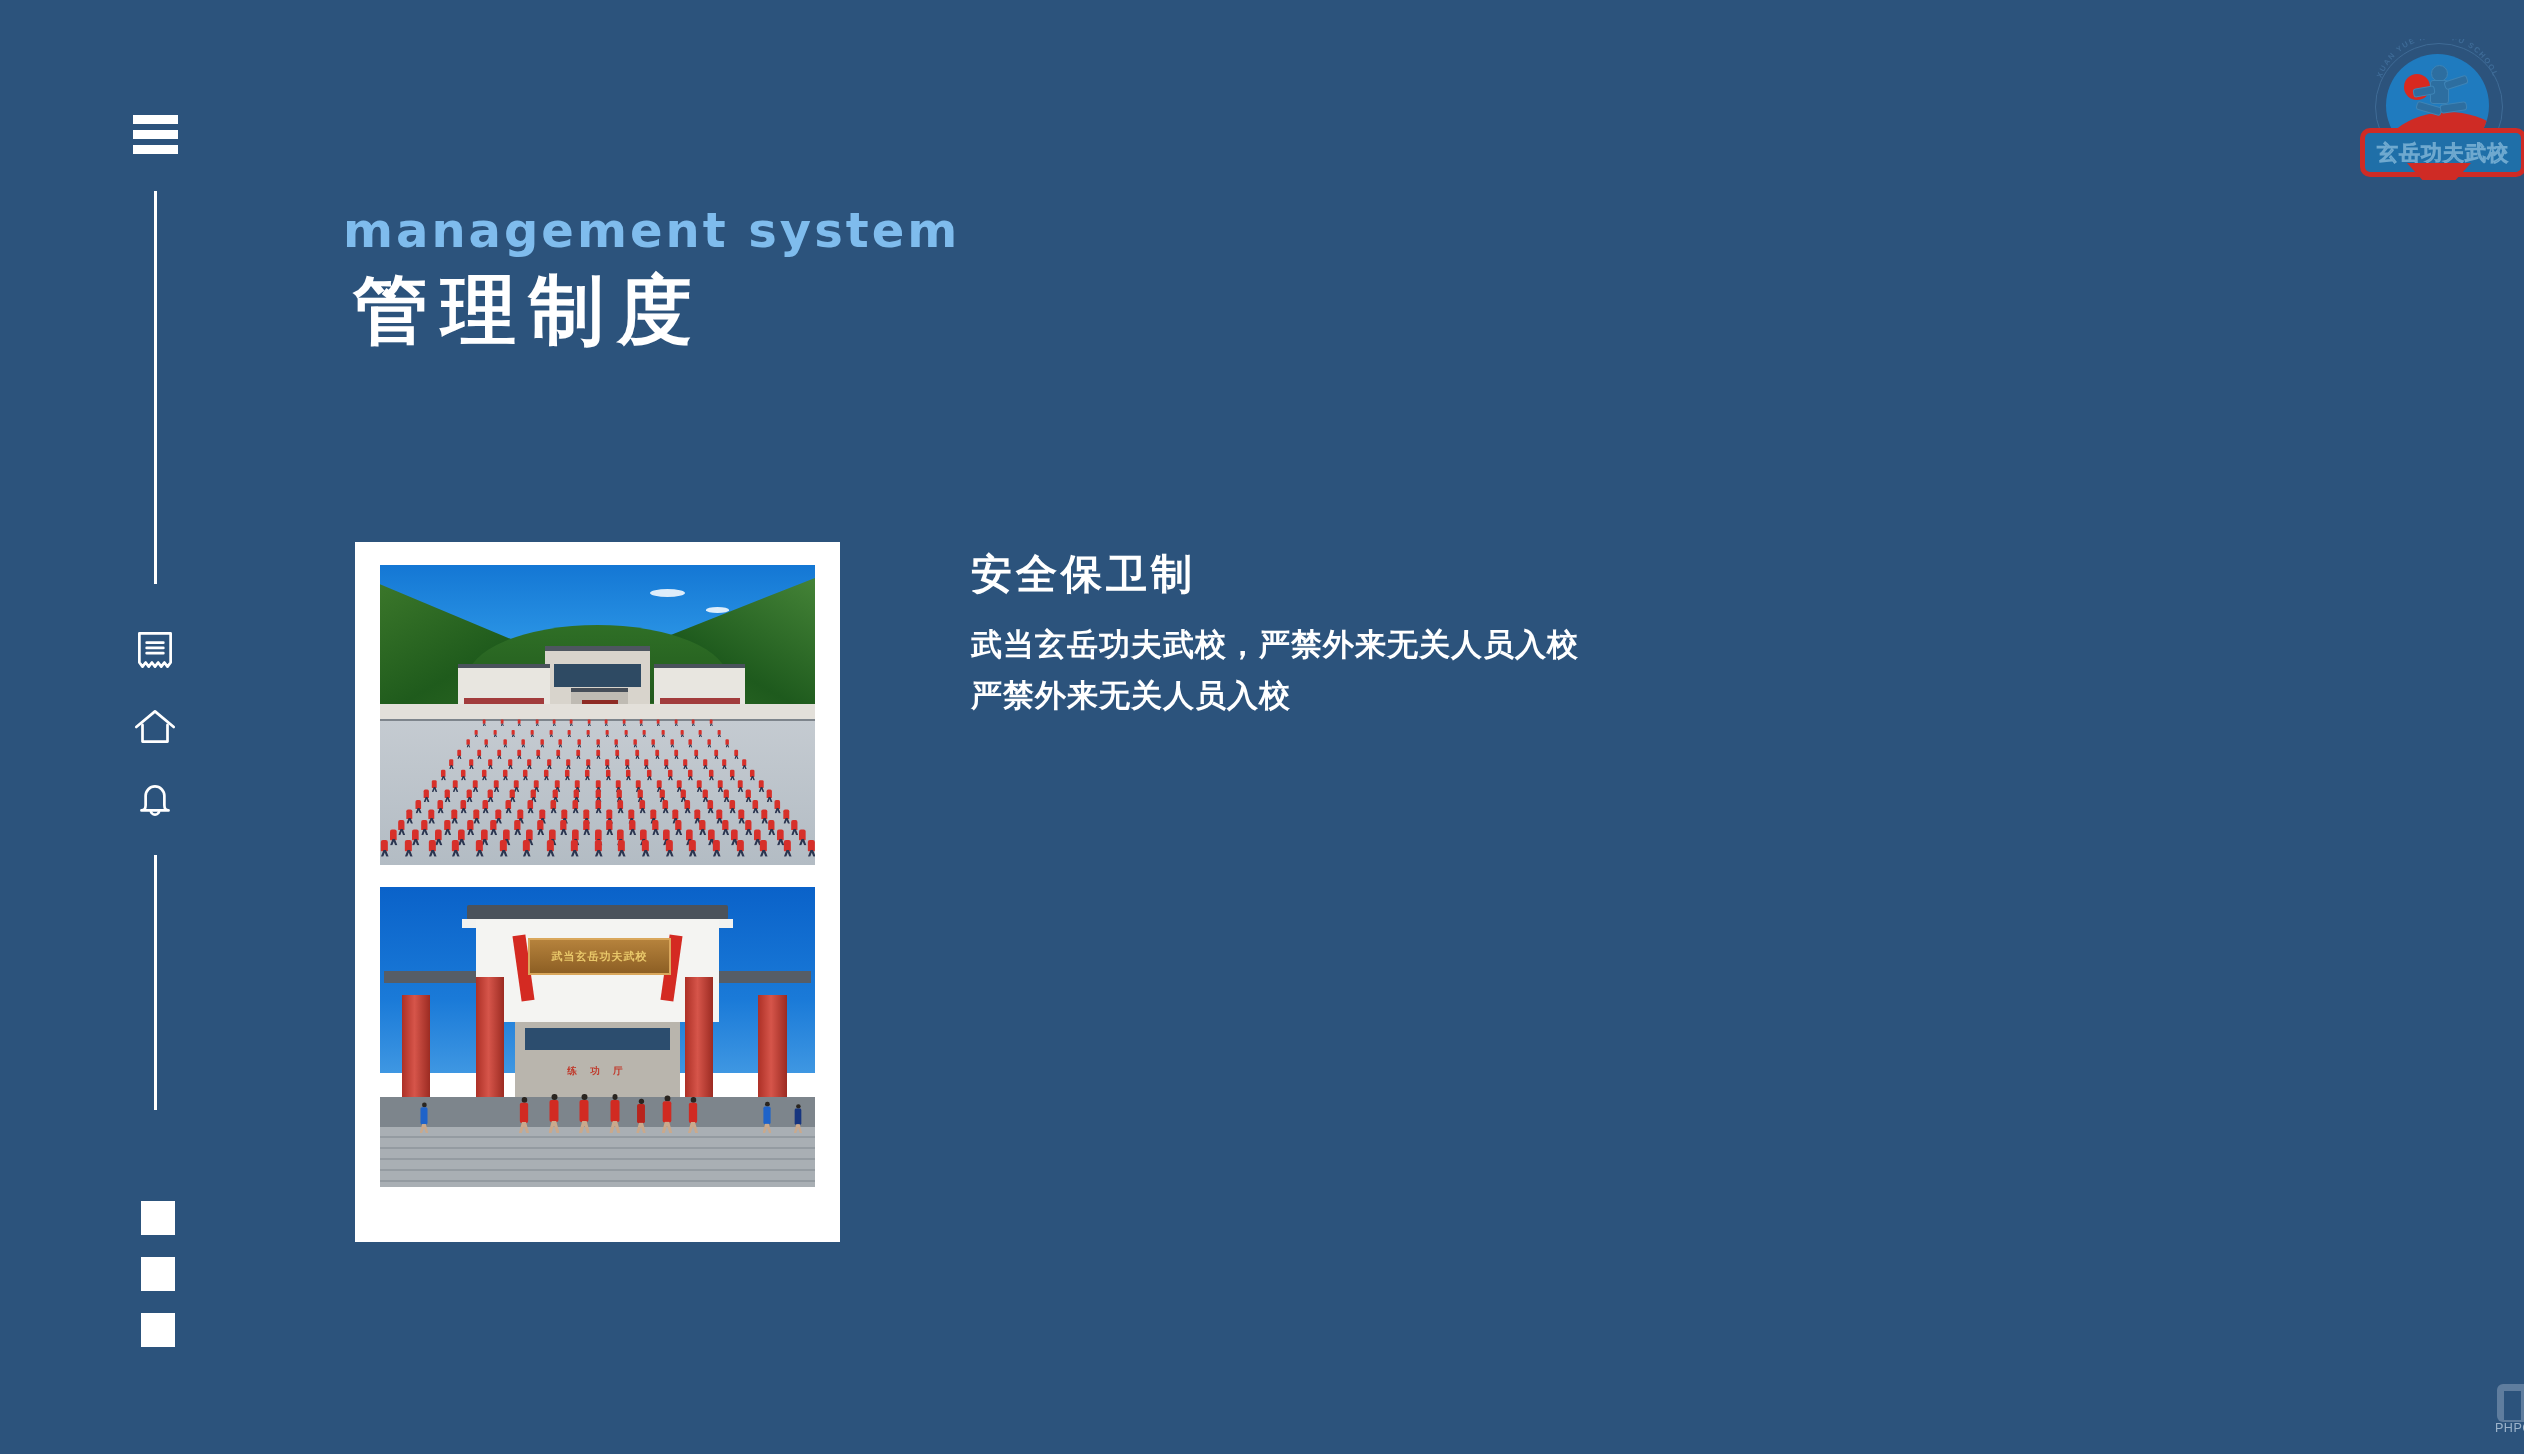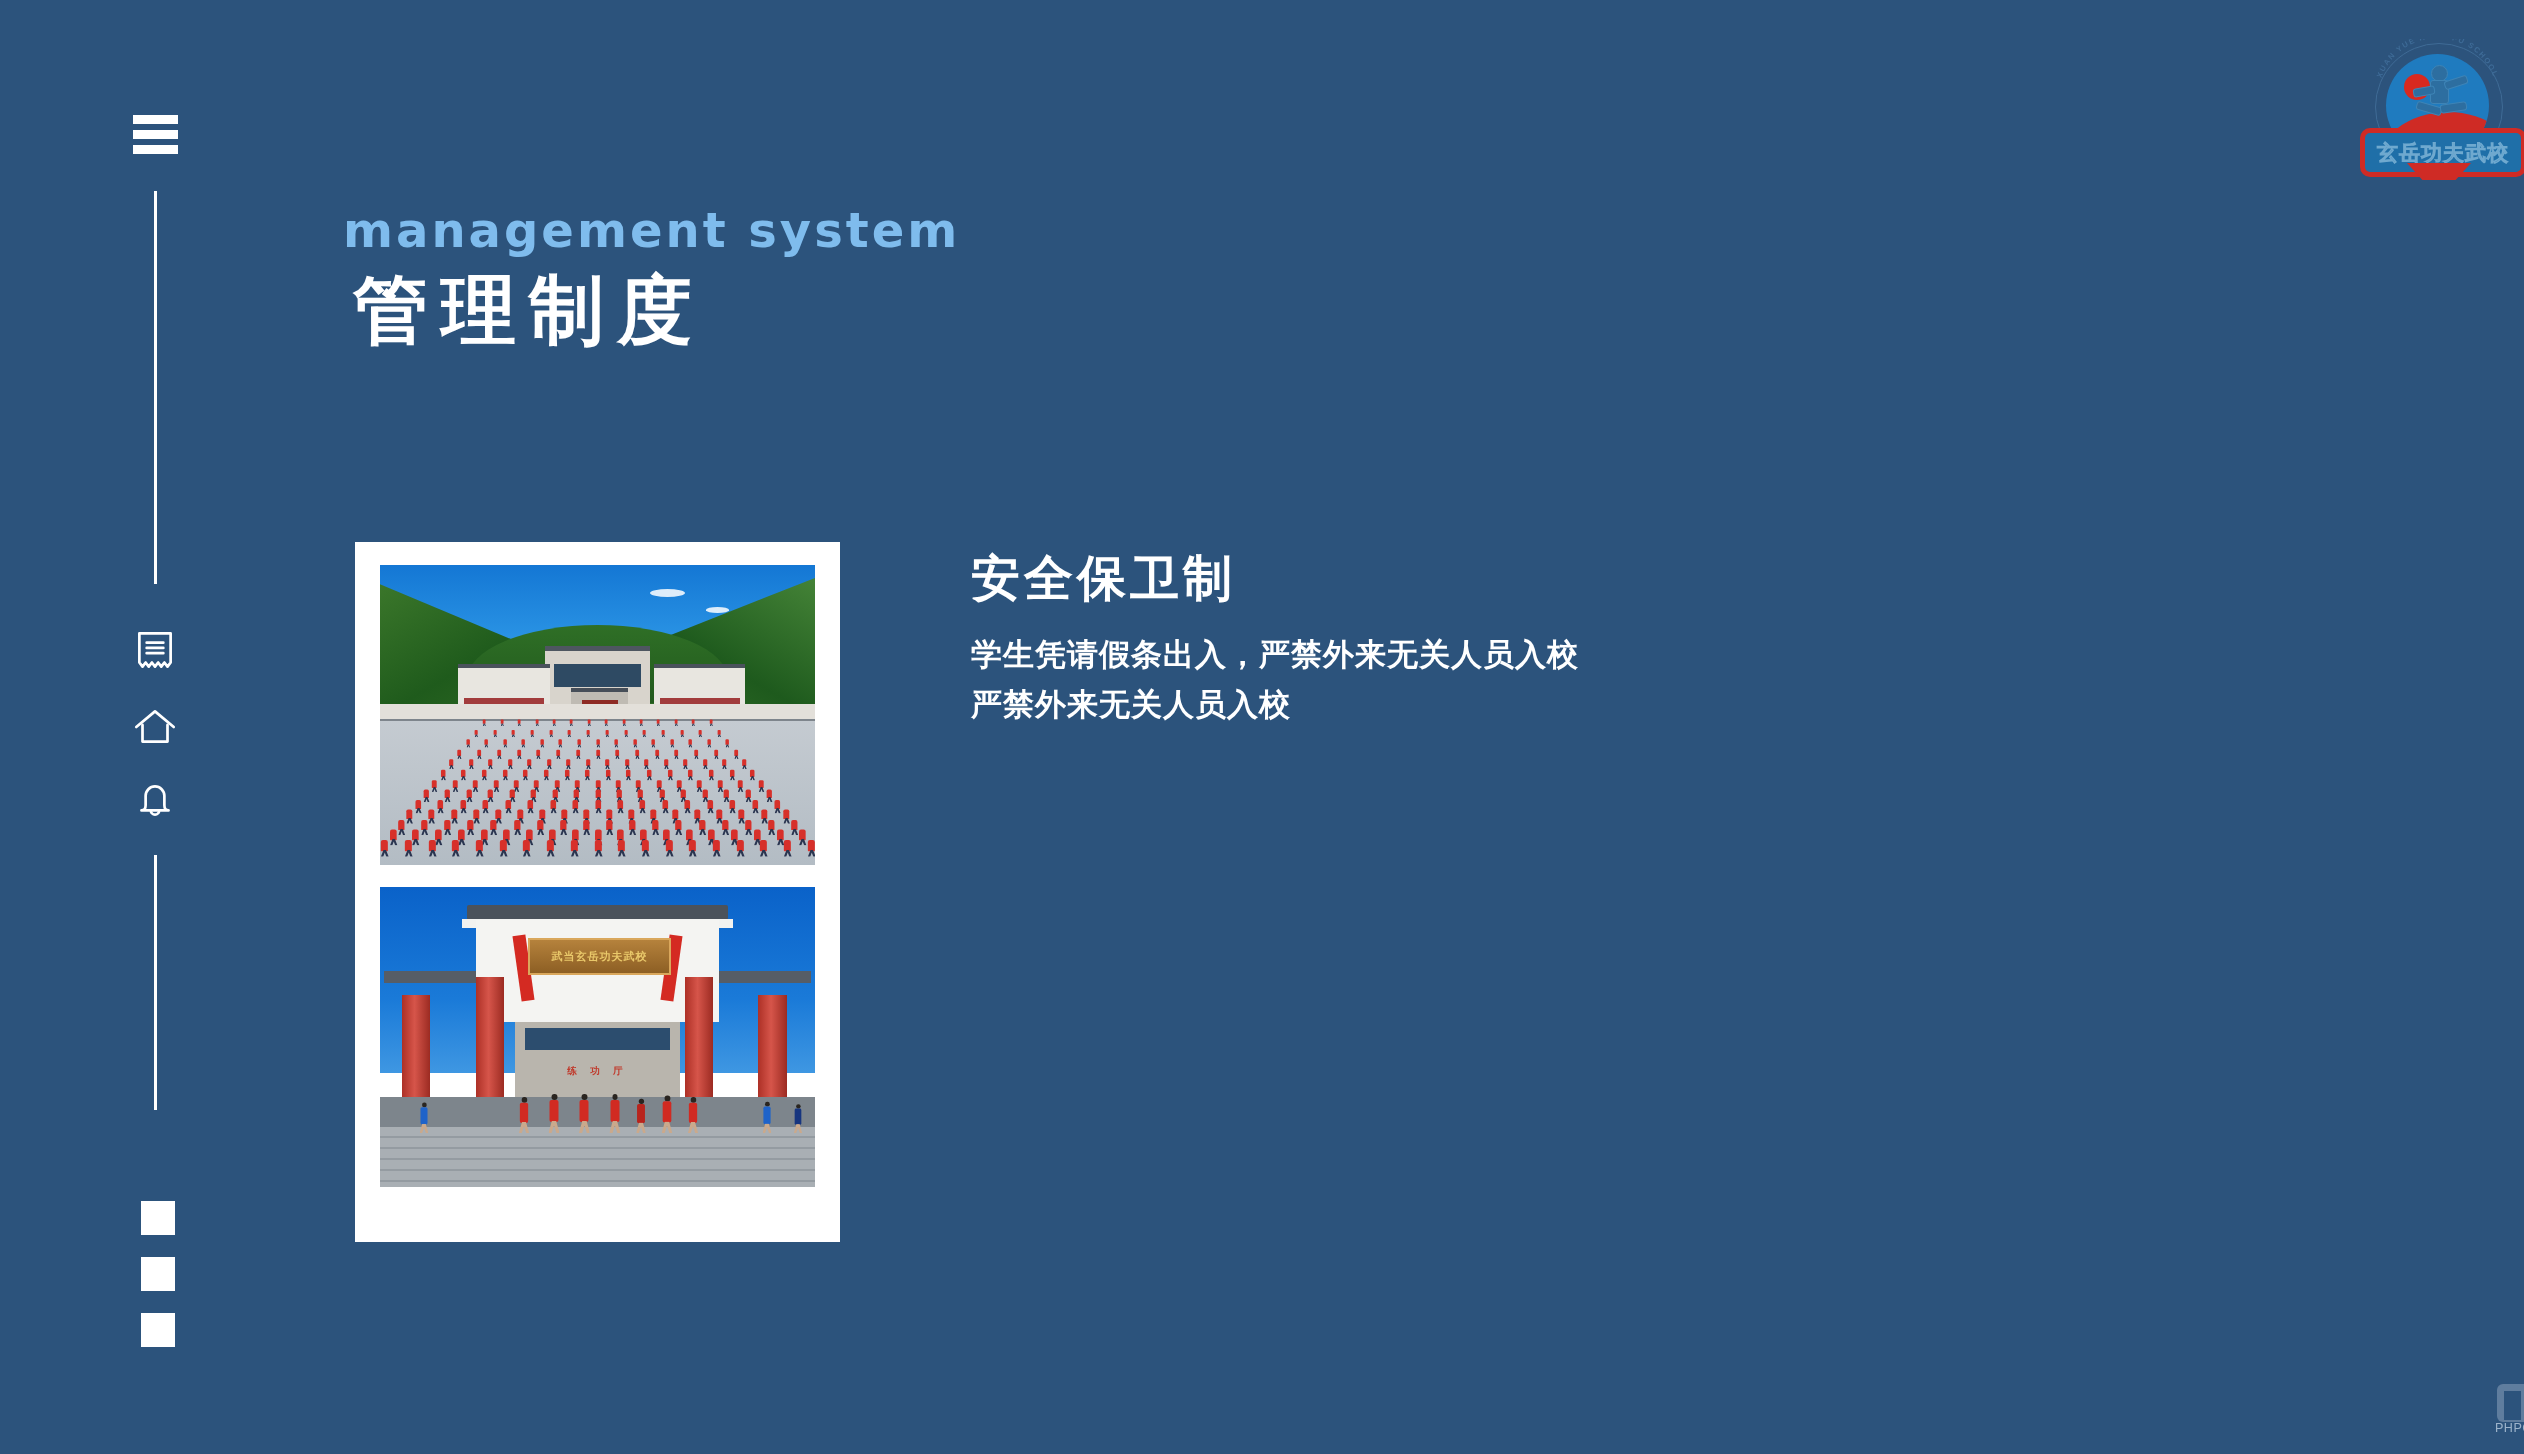--- a/index.html
+++ b/index.html
@@ -279,21 +279,21 @@
 
   
   .body-col {
     position: absolute;
     left: 971px;
     top: 550px;
     width: 1464px;
   }
   .body-heading {
     font-family: "DejaVu Serif", serif;
-    font-size: 49px;
+    font-size: 41px;
     font-weight: 700;
     color: #ffffff;
     letter-spacing: 4px;
     line-height: 1.18;
     margin: 0 0 21px 0;
     white-space: nowrap;
   }
   .body-para {
     font-family: "DejaVu Sans", sans-serif;
     font-size: 31px;
@@ -764,21 +764,21 @@
               <i style="background:#17357f"></i>
               <u></u>
             </div>
           </div>
       </div>
     </div>
   </div>
 
   <div class="body-col">
     <h2 class="body-heading">安全保卫制</h2>
-    <p class="body-para"><span>学生凭请假条出入，严禁外来无关人员入校</span><br><span>严禁外来无关人员入校</span></p>
+    <p class="body-para"><span>武当玄岳功夫武校，严禁外来无关人员入校</span><br><span>严禁外来无关人员入校</span></p>
   </div>
 
   <div class="logo">
     <div class="logo-ring"></div>
     <div class="logo-disc"></div>
     <div class="logo-sun"></div>
     <div class="logo-figure">
       <span style="left:18px;top:0;width:15px;height:15px;border-radius:50%;"></span>
       <span style="left:17px;top:15px;width:17px;height:22px;"></span>
       <span style="left:0;top:22px;width:20px;height:6.6px;transform:rotate(-10deg);"></span>

